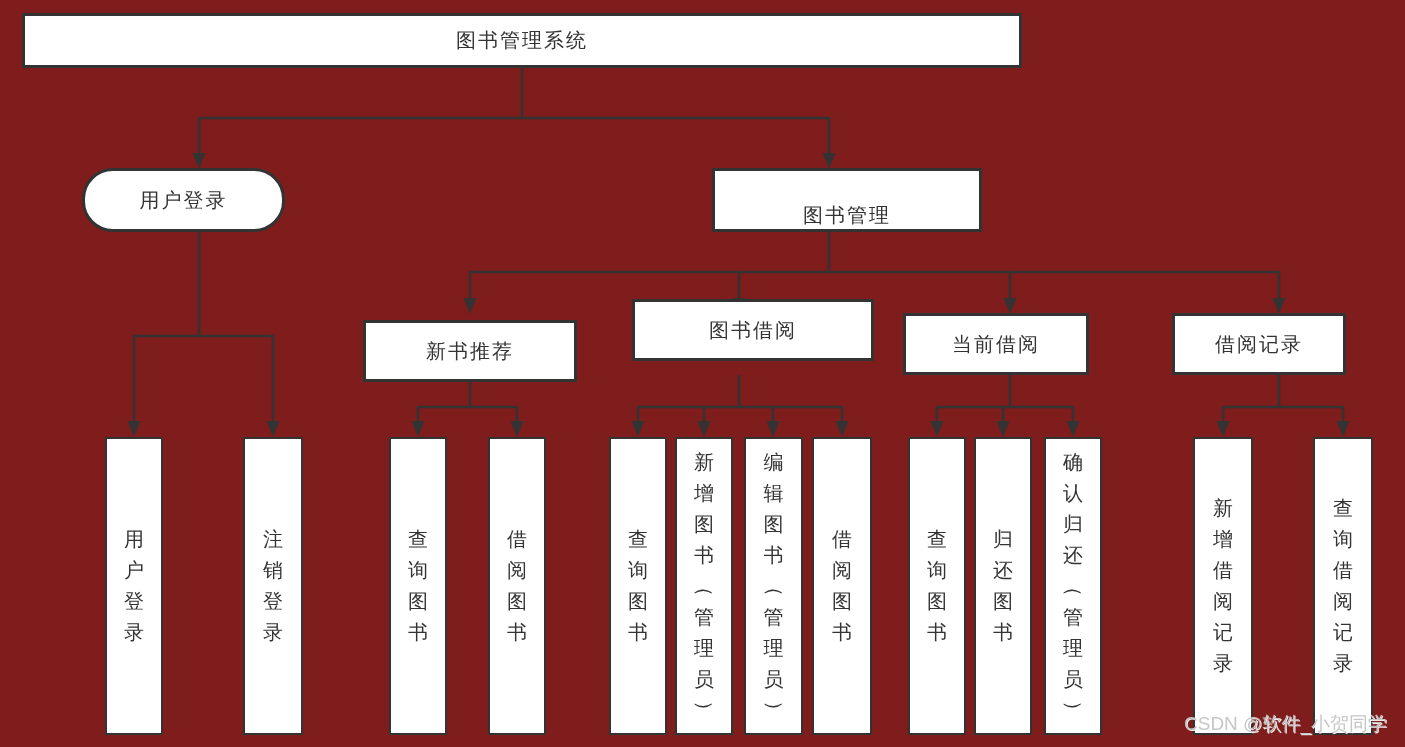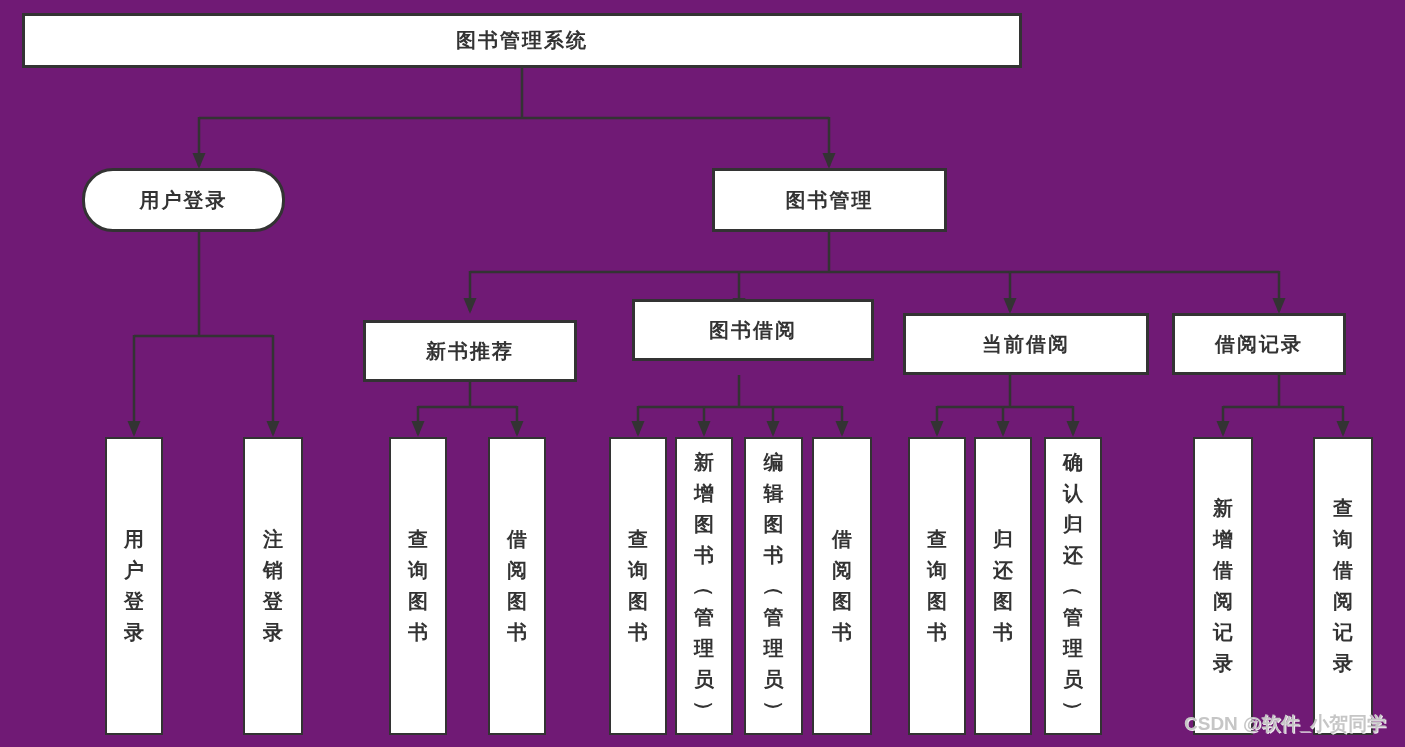--- a/index.html
+++ b/index.html
@@ -1,18 +1,18 @@
 <!DOCTYPE html>
 <html><head>
 <meta charset="utf-8">
 <style>
   html,body{margin:0;padding:0;background:#fff;}
   .canvas{
-    position:relative;width:1405px;height:747px;background:#701a75;overflow:hidden;
-    font-family:"Liberation Sans","DejaVu Sans",sans-serif;color:#333;font-weight:bold;
+    position:relative;width:1405px;height:747px;background:#7f1d1d;overflow:hidden;
+    font-family:"Liberation Sans","DejaVu Sans",sans-serif;color:#333;
   }
   svg.wires{position:absolute;left:0;top:0;z-index:0;}
   .box{
     position:absolute;background:#fff;border:3px solid #333;box-sizing:border-box;
     display:flex;align-items:center;justify-content:center;z-index:1;
   }
   .box.h{font-size:20px;letter-spacing:2px;}
   .box.root{font-size:20px;}
   .box.v{top:437px;height:298px;border-width:2px;flex-direction:column;}
   .vchar{font-size:20px;line-height:31px;height:31px;display:block;}
@@ -70,31 +70,31 @@
     </g>
   </svg>
 
   <div class="box h root" style="left:22px;top:13px;width:1000px;height:55px;">
     <span>图书管理系统</span>
   </div>
 
   <div class="box h" style="left:82px;top:168px;width:203px;height:64px;border-radius:31px;">
     <span>用户登录</span>
   </div>
-  <div class="box h" style="left:712px;top:168px;width:235px;height:64px;">
+  <div class="box h" style="left:712px;top:168px;width:270px;height:64px;align-items:flex-end;">
     <span>图书管理</span>
   </div>
 
   <div class="box h" style="left:363px;top:320px;width:214px;height:62px;">
     <span>新书推荐</span>
   </div>
   <div class="box h" style="left:632px;top:299px;width:242px;height:62px;">
     <span>图书借阅</span>
   </div>
-  <div class="box h" style="left:903px;top:313px;width:246px;height:62px;">
+  <div class="box h" style="left:903px;top:313px;width:186px;height:62px;">
     <span>当前借阅</span>
   </div>
   <div class="box h" style="left:1172px;top:313px;width:174px;height:62px;">
     <span>借阅记录</span>
   </div>
 
   <div class="box v" style="left:105px;width:58px;">
       <span class="vchar">用</span>
       <span class="vchar">户</span>
       <span class="vchar">登</span>

